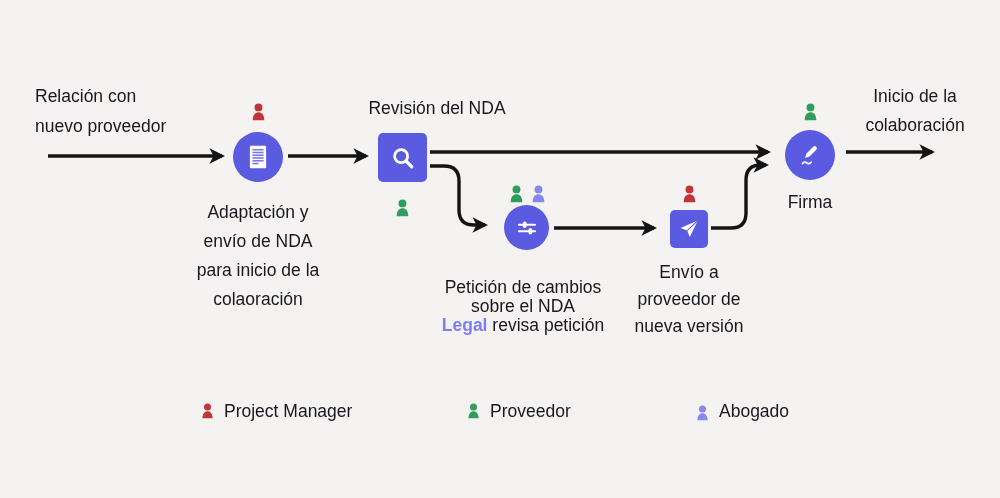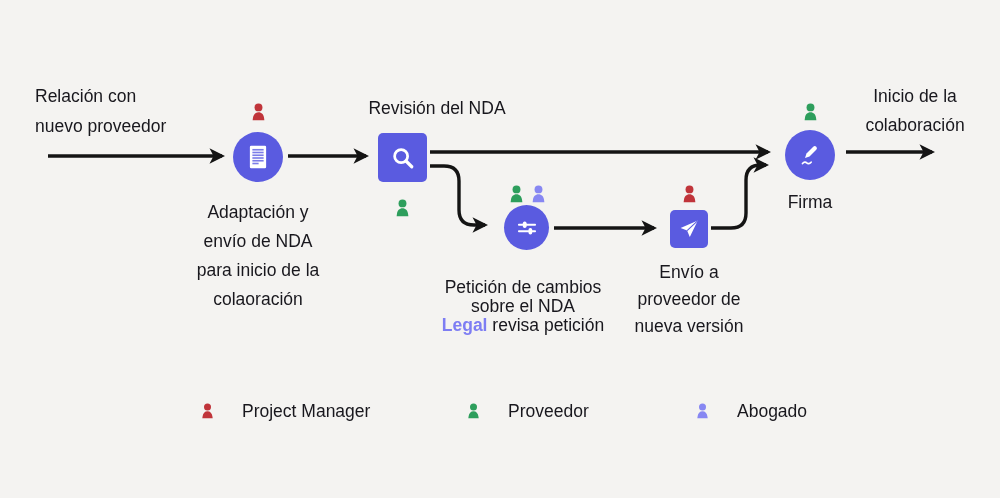--- a/index.html
+++ b/index.html
@@ -14,21 +14,21 @@
   .arrows path{stroke:var(--arrow);stroke-width:3.4;fill:none;}
   .node{position:absolute;background:var(--node);display:flex;align-items:center;justify-content:center;}
   .circle{border-radius:50%;}
   .rounded{border-radius:5px;}
   .person{position:absolute;}
   .person svg{display:block;}
   .p-red{fill:var(--project-manager);} .p-green{fill:var(--proveedor);} .p-purple{fill:var(--abogado);}
   .label{position:absolute;font-size:17.5px;line-height:28px;white-space:pre-line;color:var(--text);}
   .centered{transform:translateX(-50%);text-align:center;}
   .legal-word{color:var(--legal);font-weight:700;}
-  .legend-item{position:absolute;display:flex;align-items:center;gap:27px;height:22px;}
+  .legend-item{position:absolute;display:flex;align-items:center;gap:9px;height:22px;}
   .legend-item .lbl{font-size:17.5px;color:var(--text);white-space:nowrap;}
 </style>
 </head>
 <body>
 
 <div class="stage">
 
   <svg class="arrows" width="1000" height="498" viewBox="0 0 1000 498">
     <defs>
       <marker id="ah" viewBox="0 0 10 10" refX="8" refY="5" markerWidth="4.6" markerHeight="4.6" orient="auto">
@@ -153,21 +153,21 @@
     </svg>
     <span class="lbl">Project Manager</span>
   </div>
   <div class="legend-item" style="left:466px;top:400px;">
     <svg width="15" height="18" viewBox="0 0 24 28" class="p-green">
       <circle cx="12" cy="7.5" r="5.6"></circle>
       <path d="M12 14.5 C7.6 14.5 4.8 17.8 4.2 22.2 L3.7 25.6 H20.3 L19.8 22.2 C19.2 17.8 16.4 14.5 12 14.5 Z"></path>
     </svg>
     <span class="lbl">Proveedor</span>
   </div>
-  <div class="legend-item" style="left:695px;top:400px;">
+  <div class="legend-item" style="left:695px;top:400px;align-items:flex-end;">
     <svg width="15" height="18" viewBox="0 0 24 28" class="p-purple">
       <circle cx="12" cy="7.5" r="5.6"></circle>
       <path d="M12 14.5 C7.6 14.5 4.8 17.8 4.2 22.2 L3.7 25.6 H20.3 L19.8 22.2 C19.2 17.8 16.4 14.5 12 14.5 Z"></path>
     </svg>
     <span class="lbl">Abogado</span>
   </div>
 
 </div>
 
 </body></html>

